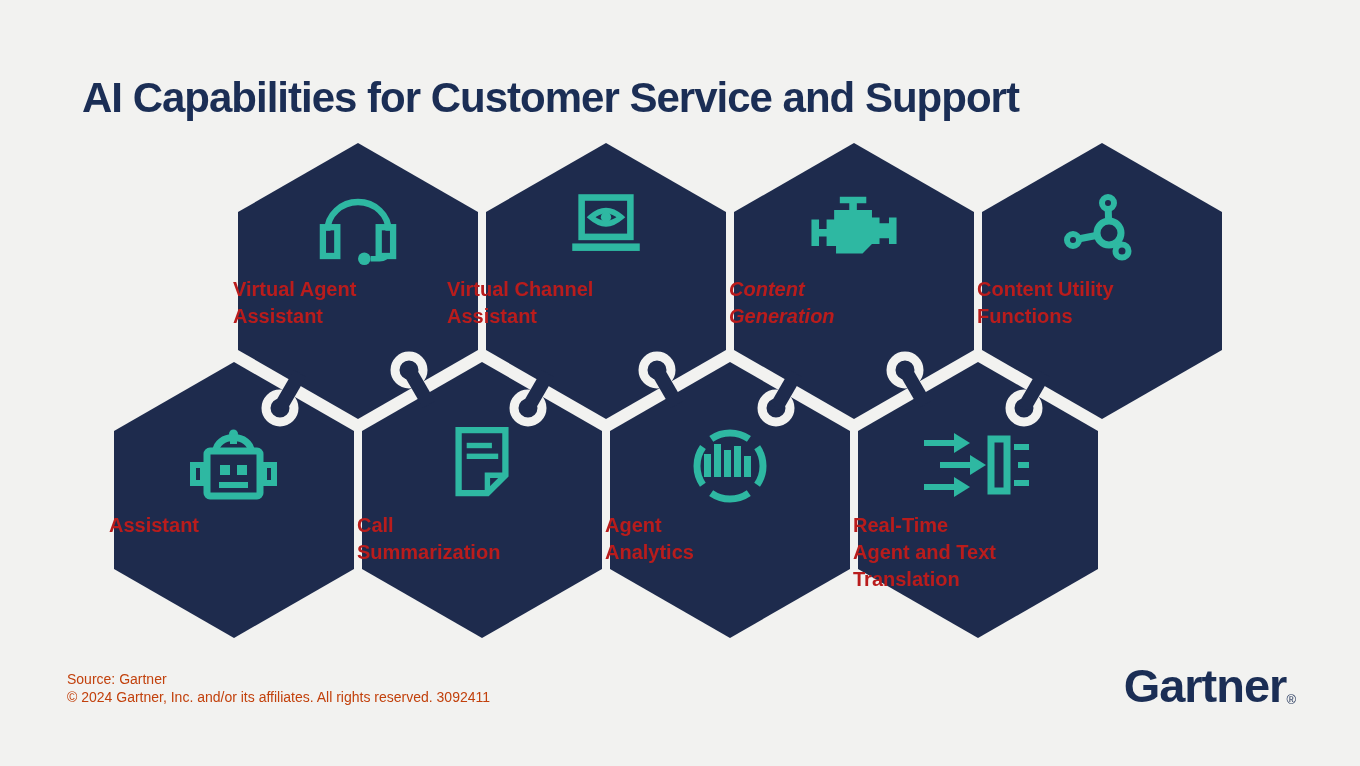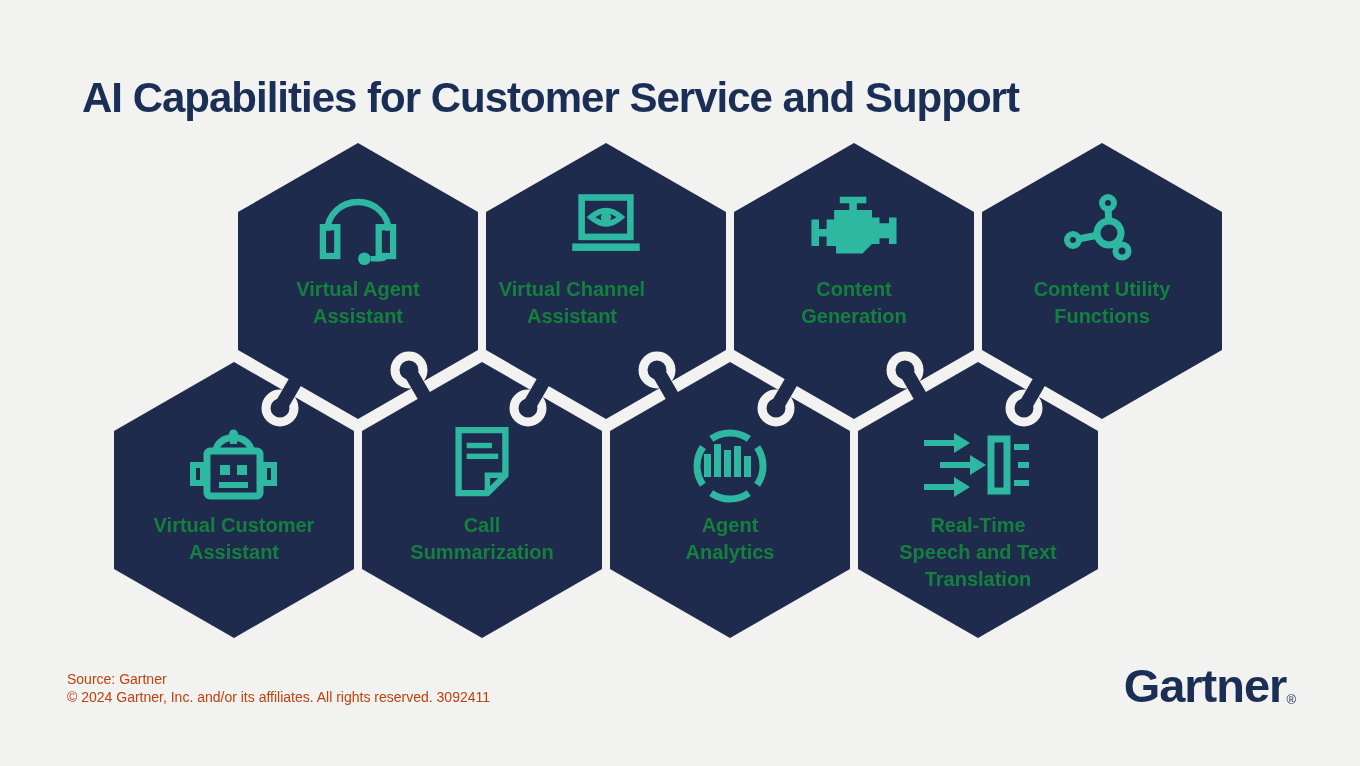--- a/index.html
+++ b/index.html
@@ -17,21 +17,21 @@
   .hex{fill:#1e2b4d;}
   .knob-circle{fill:#1e2b4d;stroke:#f2f2f0;stroke-width:9;}
   .knob-neck{stroke:#1e2b4d;stroke-width:14;stroke-linecap:butt;}
   .icon{position:absolute;}
   .icon svg{display:block;}
   .ic-stroke{fill:none;stroke:#2eb8a2;stroke-linecap:butt;stroke-linejoin:miter;}
   .ic-fill{fill:#2eb8a2;stroke:none;}
   .ic-navyfill{fill:#1e2b4d;stroke:#2eb8a2;}
   .hex-label{
     position:absolute;width:250px;transform:translateX(-50%);
-    text-align:center;color:#15803d;font-weight:700;
+    color:#b91c1c;font-weight:700;
     font-size:20px;line-height:27px;
   }
   .hex-label span{display:block;}
   .footer{
     position:absolute;left:67px;top:670px;
     font-size:14px;line-height:18px;color:#c2410c;font-weight:400;
   }
   .logo{
     position:absolute;right:64px;top:658px;
     color:#1b2e55;font-weight:700;font-size:47px;letter-spacing:-1px;
@@ -176,43 +176,42 @@
   </div>
 
   <div class="hex-label" style="left:358px;top:276px;">
     <span>Virtual Agent</span>
     <span>Assistant</span>
   </div>
   <div class="hex-label" style="left:572px;top:276px;">
     <span>Virtual Channel</span>
     <span>Assistant</span>
   </div>
-  <div class="hex-label" style="left:854px;top:276px;">
+  <div class="hex-label" style="left:854px;top:276px;font-style:italic;">
     <span>Content</span>
     <span>Generation</span>
   </div>
   <div class="hex-label" style="left:1102px;top:276px;">
     <span>Content Utility</span>
     <span>Functions</span>
   </div>
   <div class="hex-label" style="left:234px;top:512px;">
-    <span>Virtual Customer</span>
     <span>Assistant</span>
   </div>
   <div class="hex-label" style="left:482px;top:512px;">
     <span>Call</span>
     <span>Summarization</span>
   </div>
   <div class="hex-label" style="left:730px;top:512px;">
     <span>Agent</span>
     <span>Analytics</span>
   </div>
   <div class="hex-label" style="left:978px;top:512px;">
     <span>Real-Time</span>
-    <span>Speech and Text</span>
+    <span>Agent and Text</span>
     <span>Translation</span>
   </div>
 
   <div class="footer">
     <div>Source: Gartner</div>
     <div>© 2024 Gartner, Inc. and/or its affiliates. All rights reserved. 3092411</div>
   </div>
 
   <div class="logo">
     <span>Gartner</span>

